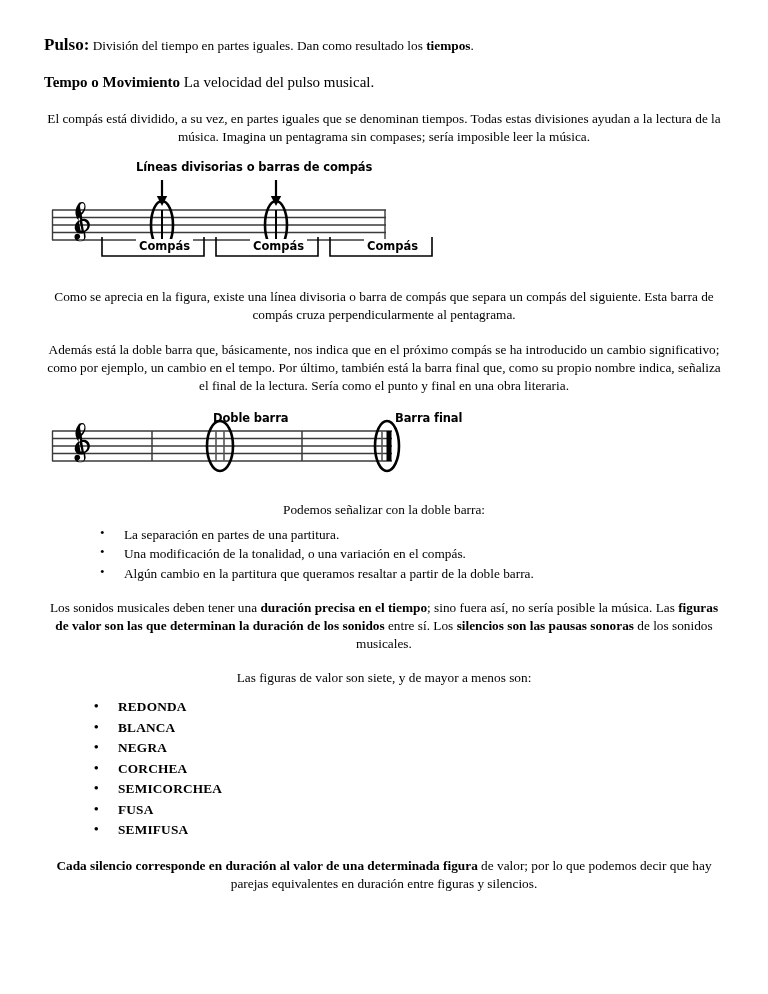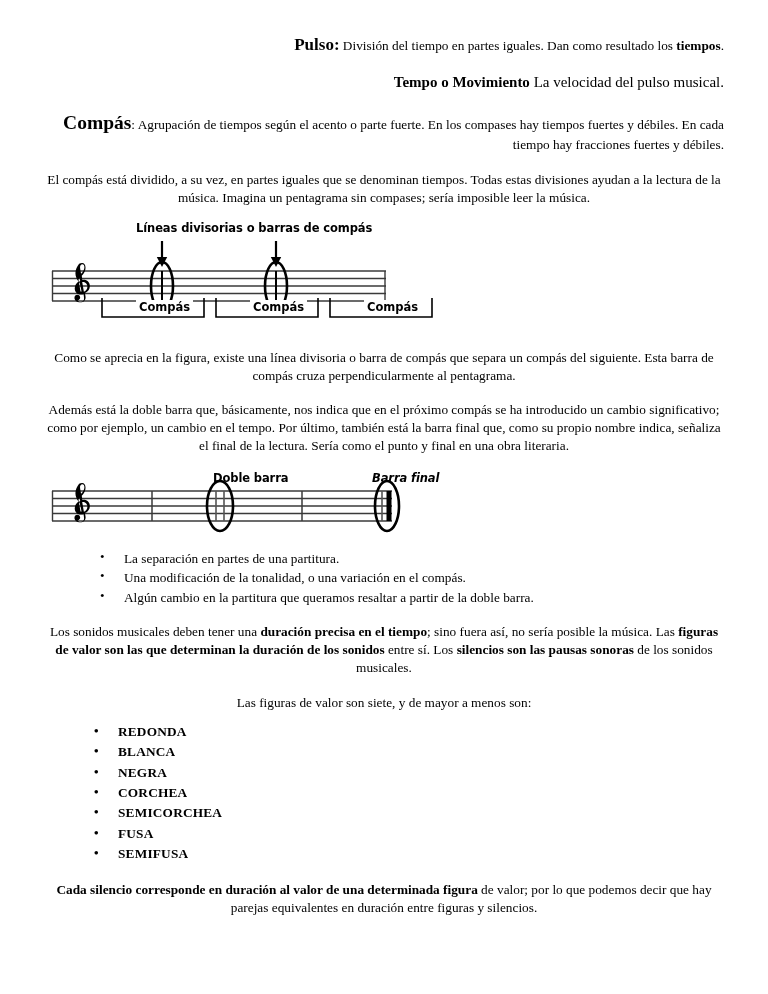--- a/index.html
+++ b/index.html
@@ -22,21 +22,21 @@
     height: 994px;
     box-sizing: border-box;
     padding: 34px 44px 0 44px;
   }
 
   
   .lead {
     margin: 0 0 17px 0;
     font-size: 13.3px;
     line-height: 1.32;
-    text-align: right;
+    text-align: left;
   }
   .lead .h-xl {
     font-weight: bold;
     font-size: 19.5px;
   }
   .lead .h-lg {
     font-weight: bold;
     font-size: 17px;
   }
   .lead .h-md {
@@ -115,23 +115,20 @@
 <div class="page">
 
   <p class="lead">
     <span class="h-lg">Pulso:</span><span> División del tiempo en partes iguales. Dan como resultado los </span><b>tiempos</b><span>.</span>
   </p>
 
   <p class="lead">
     <span class="h-md">Tempo o Movimiento</span><span class="t-md"> La velocidad del pulso musical.</span>
   </p>
 
-  <p class="lead">
-    <span class="h-xl">Compás</span><span>: Agrupación de tiempos según el acento o parte fuerte. En los compases hay tiempos fuertes y débiles. En cada tiempo hay fracciones fuertes y débiles.</span>
-  </p>
 
   <p class="para">El compás está dividido, a su vez, en partes iguales que se denominan tiempos. Todas estas divisiones ayudan a la lectura de la música. Imagina un pentagrama sin compases; sería imposible leer la música.</p>
 
   <div class="figure fig1">
     <div class="fig-caption" style="left:56px; top:-2px;">Líneas divisorias o barras de compás</div>
 
     <svg width="400" height="112" viewBox="0 0 400 112">
 
       <g stroke="#000" stroke-width="2.2" fill="none">
         <line x1="118" y1="18" x2="118" y2="36"></line>
@@ -178,21 +175,21 @@
     <div class="staff-label" style="left:206px; top:77px;">Compás</div>
     <div class="staff-label" style="left:320px; top:77px;">Compás</div>
   </div>
 
   <p class="para" style="margin-top:14px;">Como se aprecia en la figura, existe una línea divisoria o barra de compás que separa un compás del siguiente. Esta barra de compás cruza perpendicularmente al pentagrama.</p>
 
   <p class="para">Además está la doble barra que, básicamente, nos indica que en el próximo compás se ha introducido un cambio significativo; como por ejemplo, un cambio en el tempo. Por último, también está la barra final que, como su propio nombre indica, señaliza el final de la lectura. Sería como el punto y final en una obra literaria.</p>
 
   <div class="figure fig2">
     <div class="fig-caption" style="left:133px; top:0px;">Doble barra</div>
-    <div class="fig-caption" style="left:292px; top:0px;font-style:italic;">Barra final</div>
+    <div class="fig-caption" style="left:315px; top:0px;">Barra final</div>
 
     <svg width="400" height="62" viewBox="0 0 400 62">
 
       <g stroke="#3a3a3a" stroke-width="1.6">
         <line x1="8" y1="20" x2="348" y2="20"></line>
         <line x1="8" y1="27.5" x2="348" y2="27.5"></line>
         <line x1="8" y1="35" x2="348" y2="35"></line>
         <line x1="8" y1="42.5" x2="348" y2="42.5"></line>
         <line x1="8" y1="50" x2="348" y2="50"></line>
       </g>
@@ -212,20 +209,21 @@
       <ellipse cx="176" cy="35" rx="13" ry="25" fill="none" stroke="#000" stroke-width="2.6"></ellipse>
 
       <g>
         <line x1="338" y1="20" x2="338" y2="50" stroke="#555" stroke-width="1.6"></line>
         <rect x="342.5" y="20" width="5" height="30" fill="#000"></rect>
       </g>
       <ellipse cx="343" cy="35" rx="12" ry="25" fill="none" stroke="#000" stroke-width="2.6"></ellipse>
     </svg>
   </div>
 
+  <p class="para tight" style="margin-top:12px;">Podemos señalizar con la doble barra:</p>
 
   <ul class="bullets">
     <li>La separación en partes de una partitura.</li>
     <li>Una modificación de la tonalidad, o una variación en el compás.</li>
     <li>Algún cambio en la partitura que queramos resaltar a partir de la doble barra.</li>
   </ul>
 
   <p class="para">
     <span>Los sonidos musicales deben tener una </span><b>duración precisa en el tiempo</b><span>; sino fuera así, no sería posible la música. Las </span><b>figuras de valor son las que determinan la duración de los sonidos</b><span> entre sí. Los </span><b>silencios son las pausas sonoras</b><span> de los sonidos musicales.</span>
   </p>

